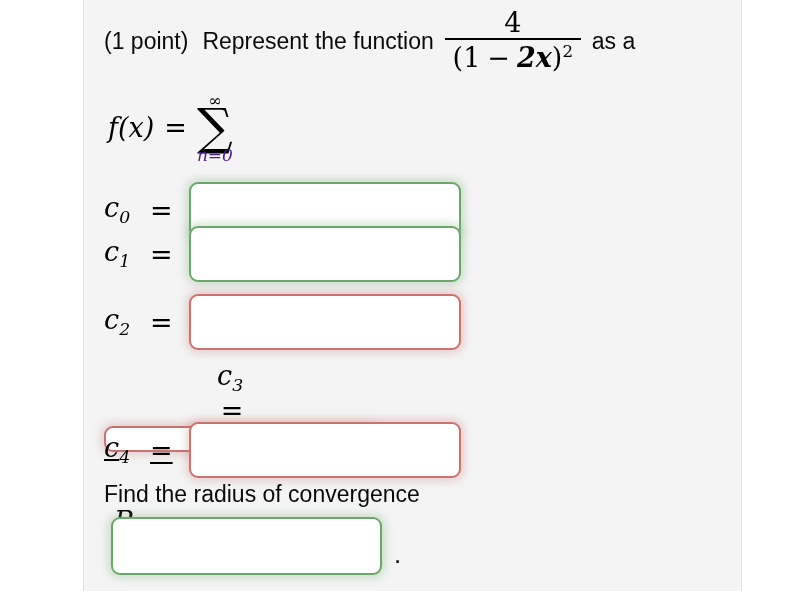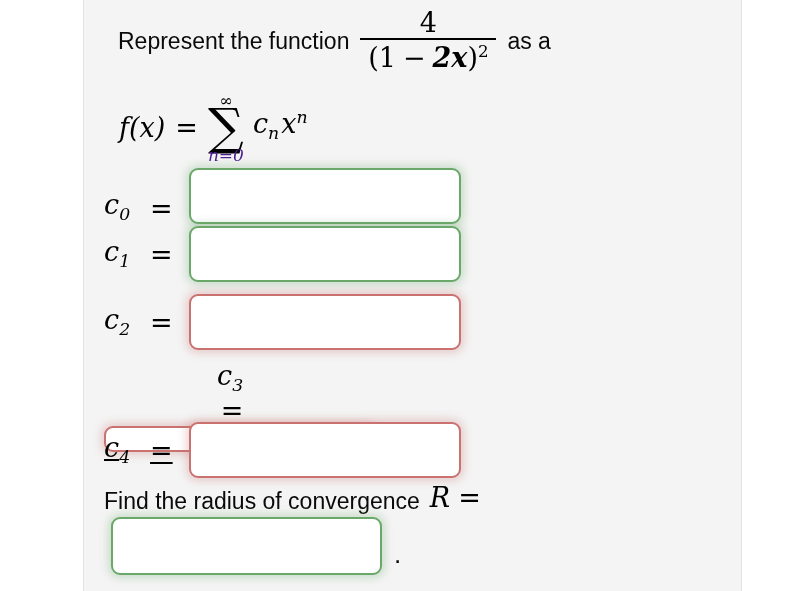--- a/index.html
+++ b/index.html
@@ -101,21 +101,21 @@
     left: 20px;
     top: 105px;
     display: flex;
     align-items: center;
     height: 44px;
   }
   #line2 .txt { font-size: 23px; }
   #fx {
     font-family: "DejaVu Serif", serif;
     font-size: 27px;
-    margin-left: 15px;
+    margin-left: 4px;
     color: #000;
   }
   #fx .it { font-style: italic; }
   #eq {
     font-family: "DejaVu Serif", serif;
     font-size: 27px;
     margin: 0 10px;
     color: #000;
   }
   #sigma {
@@ -210,22 +210,23 @@
     border: 2px solid #c9726f;
     box-shadow: 0 0 9px 3px rgba(201,114,111,0.30);
   }
 
   
   #rline {
     position: absolute;
     left: 20px;
     top: 483px;
     display: flex;
-    align-items: flex-end;
+    align-items: flex-start;
     height: 30px;
+    flex-direction: column;
   }
   #rline .txt { font-size: 23px; }
   #rline .rsym {
     font-family: "DejaVu Serif", serif;
     font-style: italic;
     font-size: 27px;
     color: #000;
     margin-left: 10px;
   }
   #rline .reqs {
@@ -256,20 +257,21 @@
   }
 </style>
 </head>
 <body>
 
 <div id="screen">
 
   <div id="panel">
 
     <div id="line1">
+      <span class="prose txt">(1 point)</span>
       <span class="prose txt" style="margin-left:14px;">Represent the function</span>
 
       <span id="frac">
         <span class="num">4</span>
         <span class="bar"></span>
         <span class="den"><span class="mathrm">(1</span><span class="mathrm" style="margin:0 7px;">−</span><span class="den-term it">2x</span><span class="mathrm">)</span><span class="sup">2</span></span>
       </span>
 
       <span class="prose txt">as a</span>
     </div>
@@ -279,24 +281,23 @@
       <span id="fx"><span class="it">f</span><span class="it">(x)</span></span>
 
       <span id="eq">=</span>
 
       <span id="sigma">
         <span class="lim-top">∞</span>
         <span class="big">∑</span>
         <span class="lim-bot">n=0</span>
       </span>
 
-      <span id="cnxn"><span>c</span><span class="sub">n</span><span style="margin-left:2px;">x</span><span class="supi">n</span></span>
-    </div>
-
-    <div class="coef-row" style="top:164px;align-items:flex-end;">
+    </div>
+
+    <div class="coef-row" style="top:180px;">
       <span class="coef-label"><span>c</span><span class="sub">0</span></span>
       <span class="coef-eq">=</span>
       <input class="ansbox green" type="text" value="" placeholder="" style="">
     </div>
 
     <div class="coef-row" style="top:224px;">
       <span class="coef-label"><span>c</span><span class="sub">1</span></span>
       <span class="coef-eq">=</span>
       <input class="ansbox green" type="text" value="" placeholder="" style="">
     </div>

